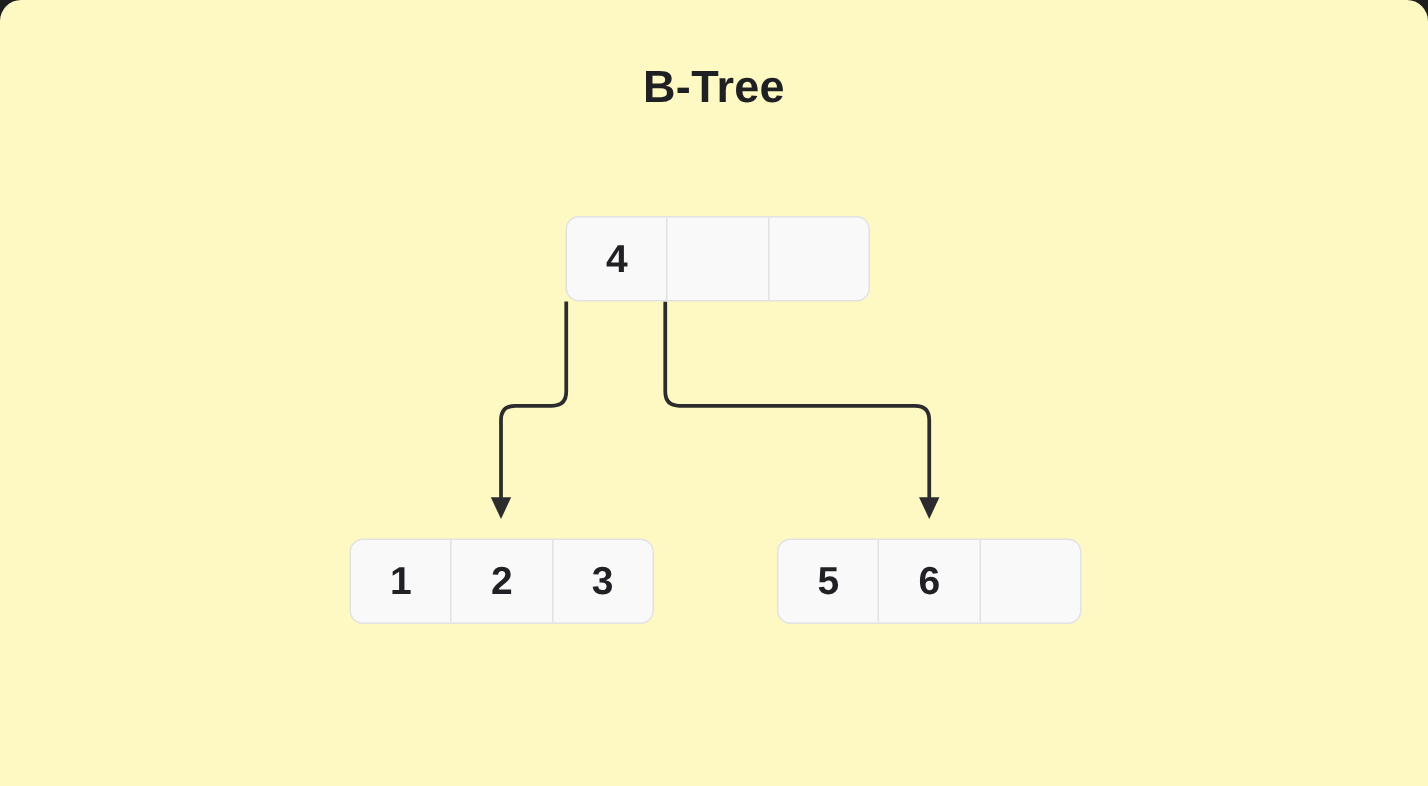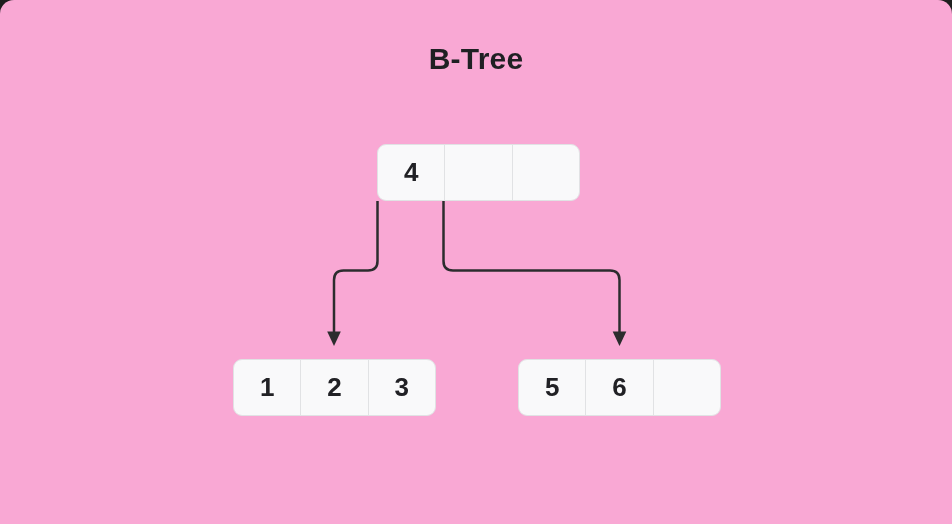--- a/index.html
+++ b/index.html
@@ -10,21 +10,21 @@
   }
   .stage {
     position: relative;
     width: 952px;
     height: 524px;
     overflow: hidden;
   }
   .canvas {
     position: absolute;
     inset: 0;
-    background: #f9a8d4;
+    background: #fef9c3;
     border-radius: 14px 14px 0 0;
   }
   .diagram-title {
     position: absolute;
     top: 42px;
     left: 0;
     width: 100%;
     margin: 0;
     text-align: center;
     font-size: 30px;

